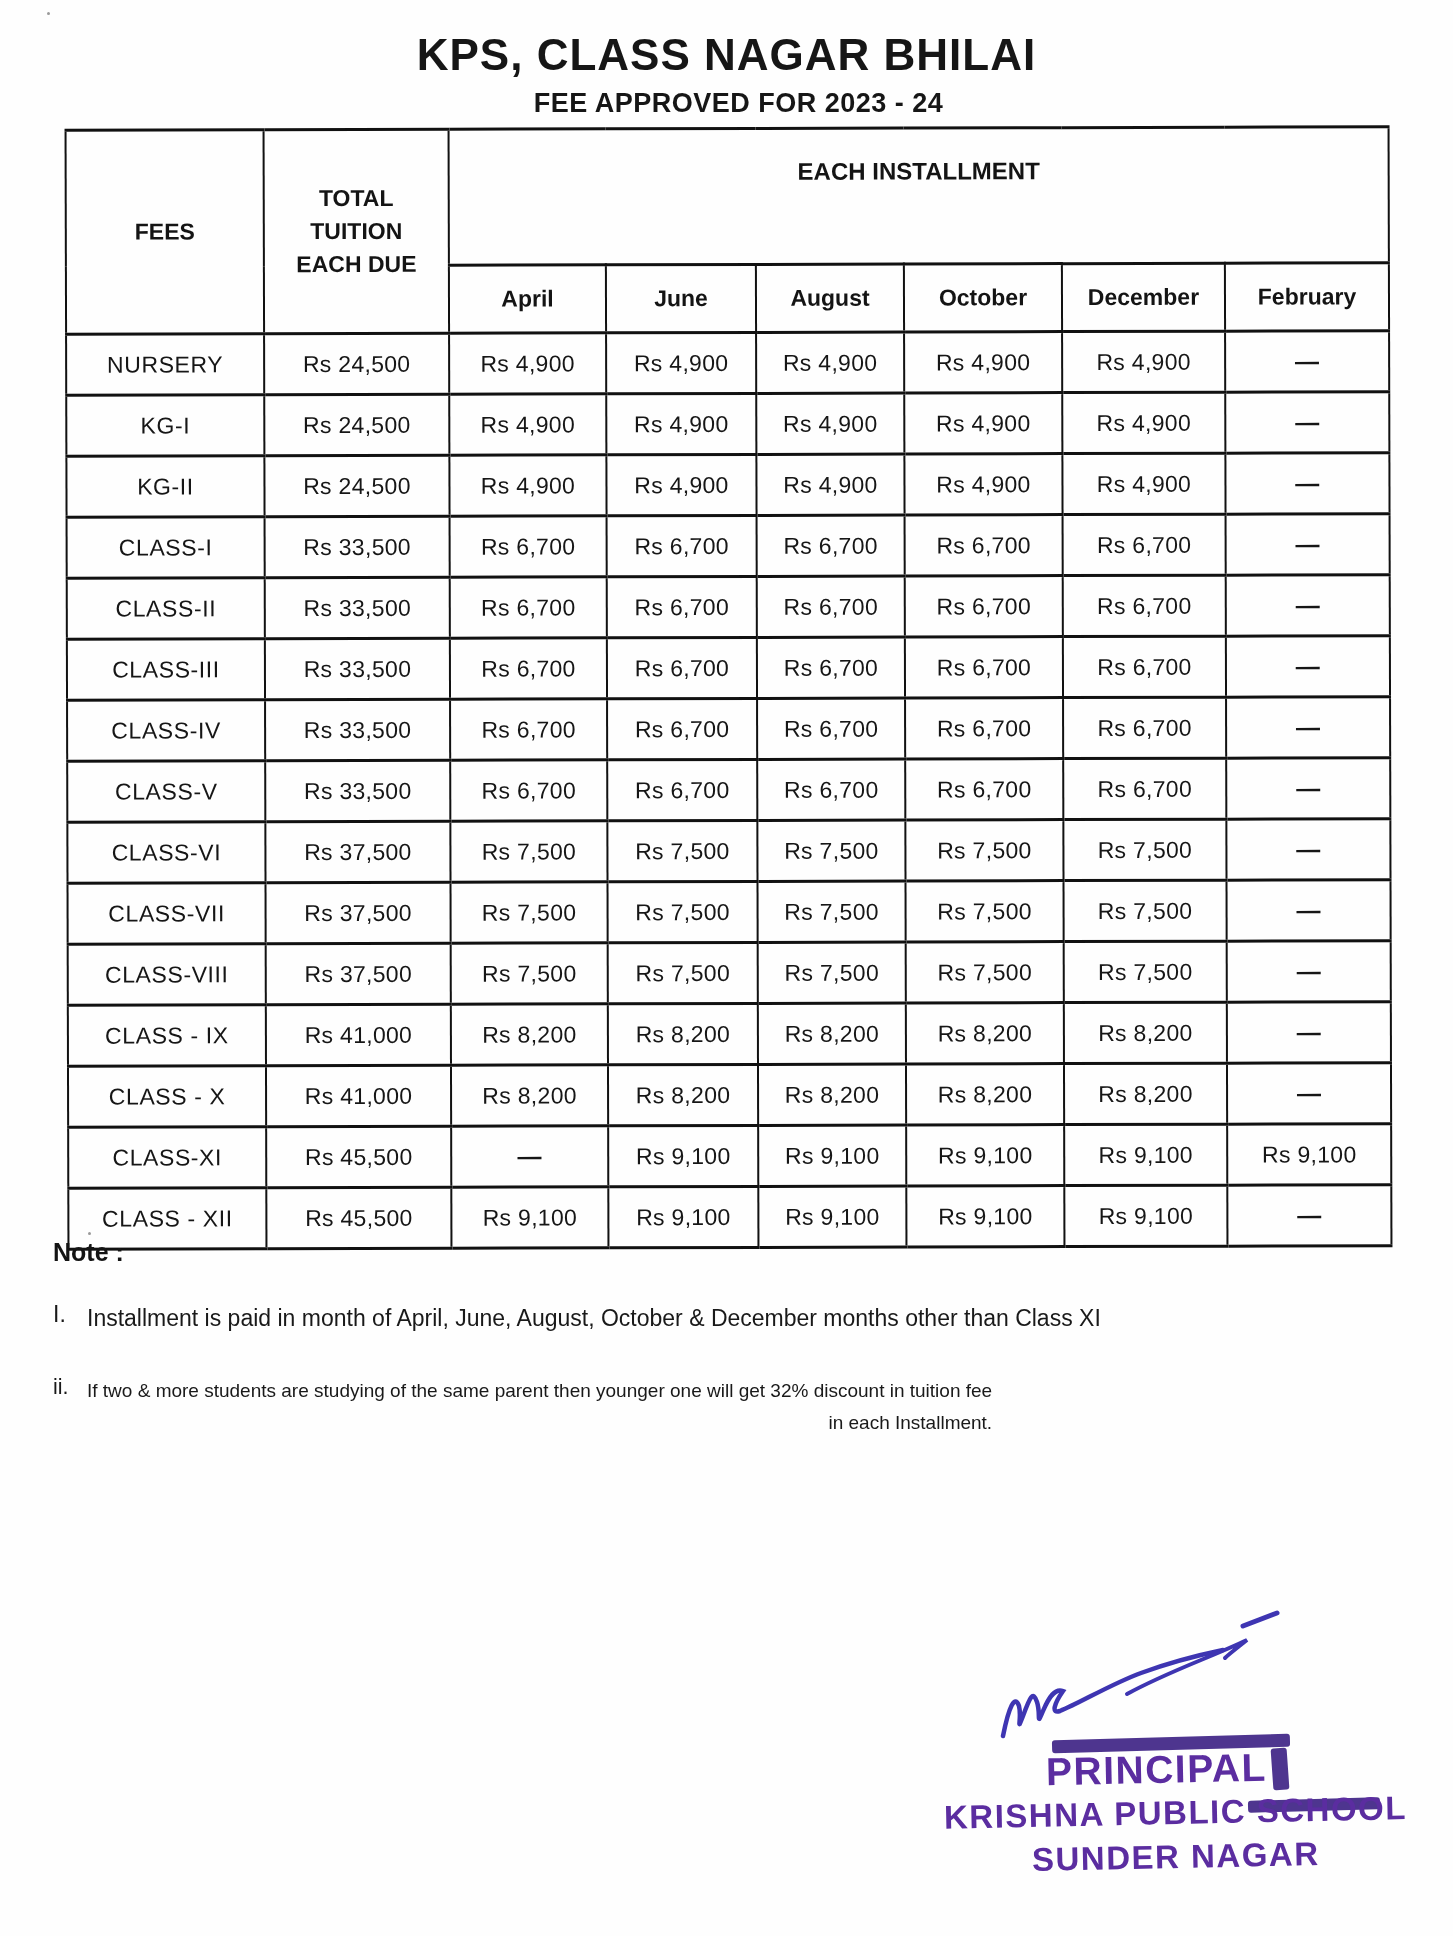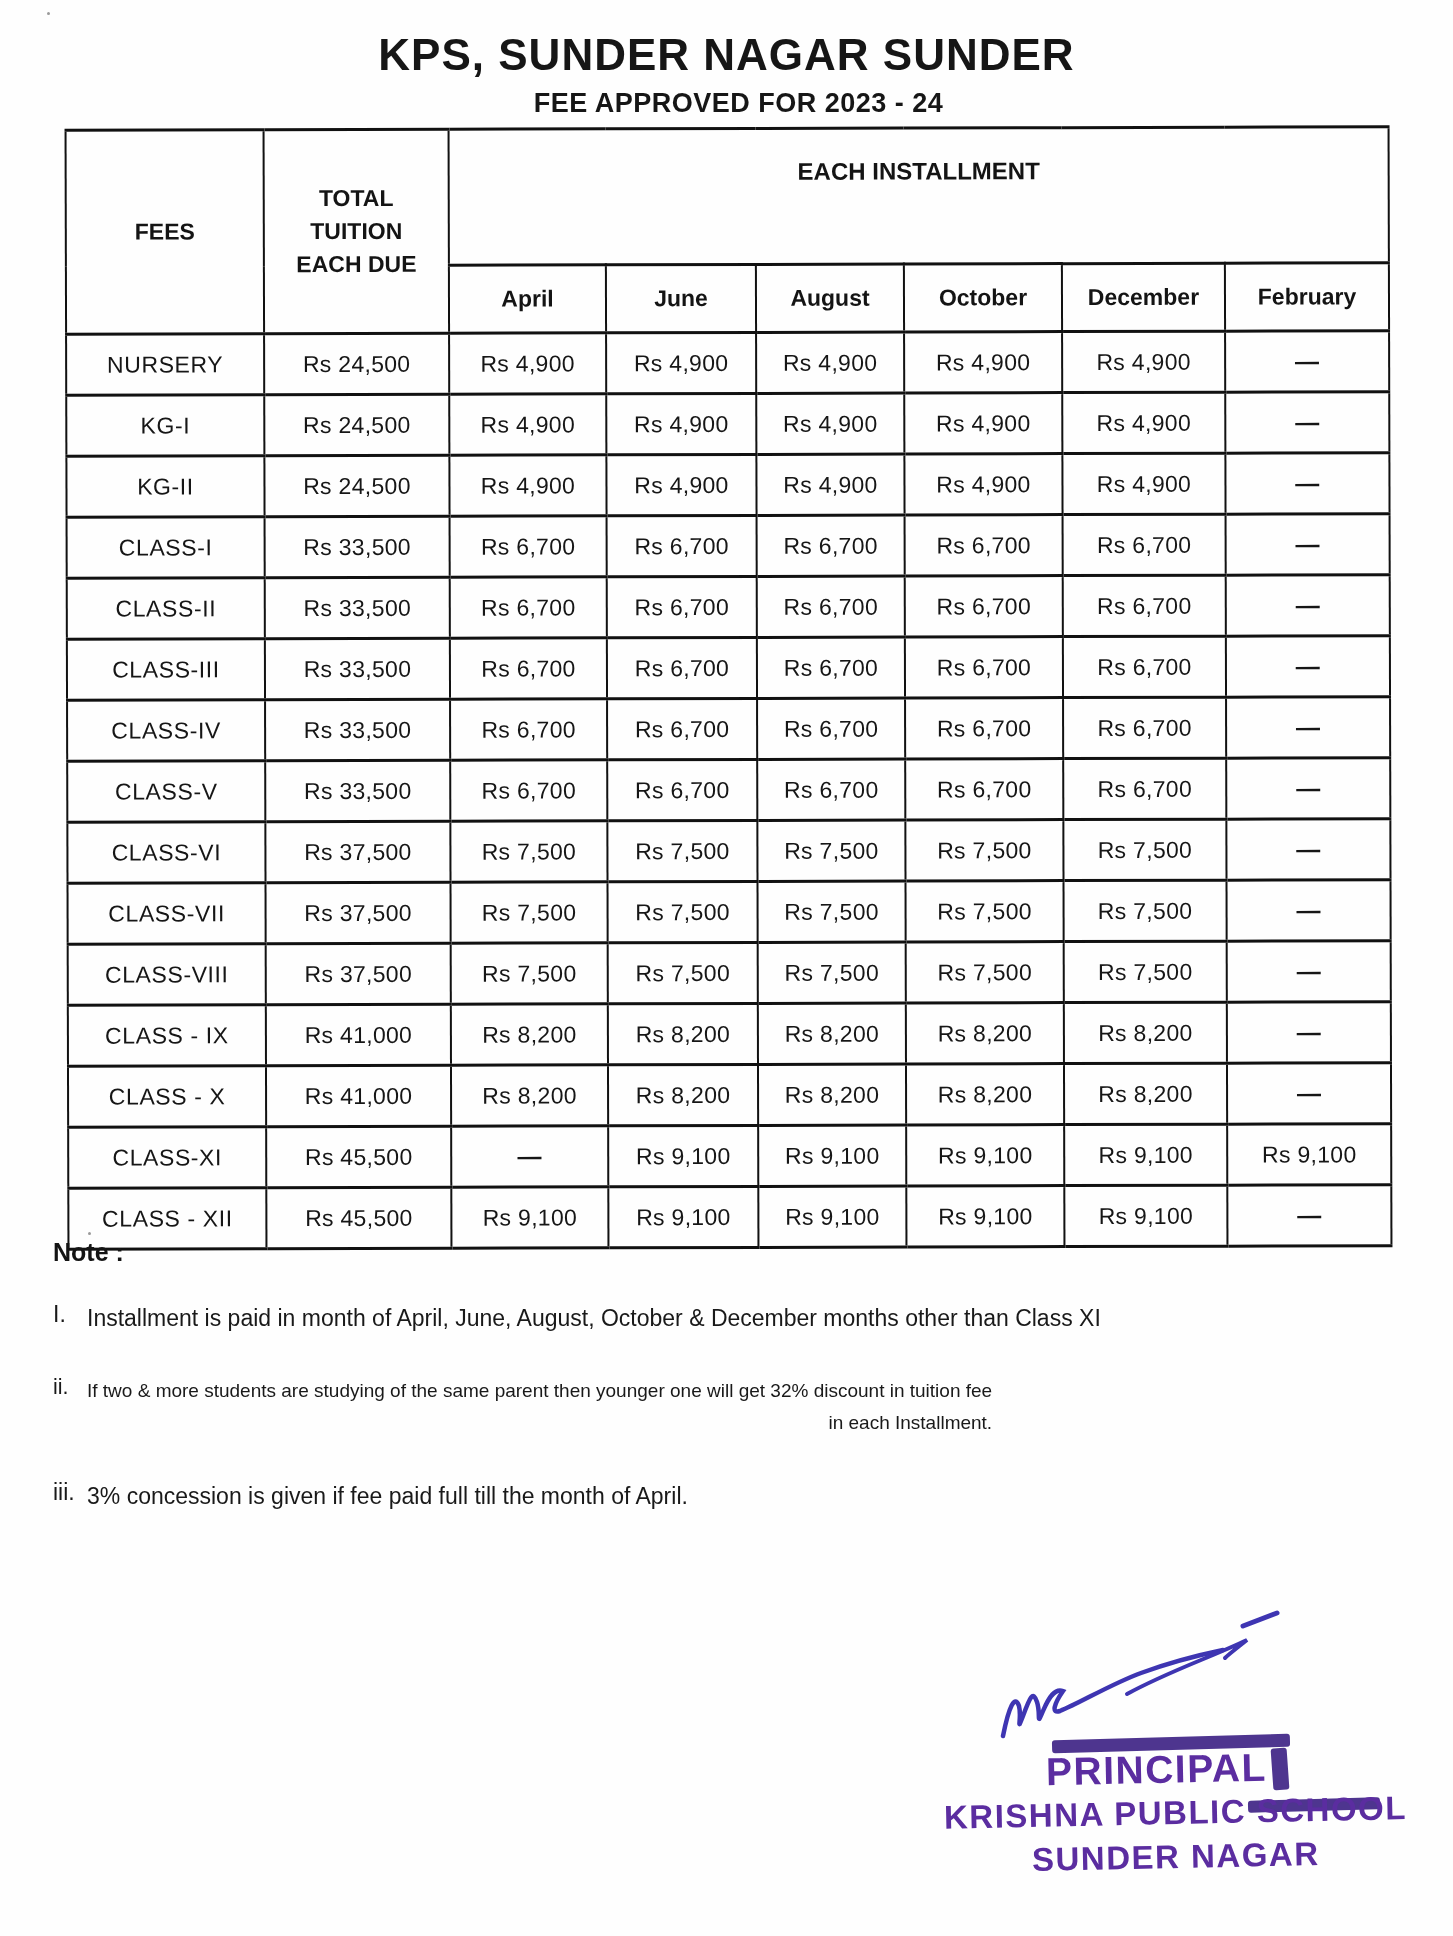--- a/index.html
+++ b/index.html
@@ -100,21 +100,21 @@
   .stamp-line-1 { left: 1046px; top: 1748px; font-size: 39px; }
   .stamp-line-2 { left: 944px; top: 1794px; font-size: 33px; }
   .stamp-line-3 { left: 1032px; top: 1838px; font-size: 33px; }
   .speck { position: absolute; background: #9a9a9a; border-radius: 50%; }
 </style>
 </head>
 <body>
 
 <div class="page">
 
-  <div class="title">KPS, SUNDER NAGAR SUNDER</div>
+  <div class="title">KPS, CLASS NAGAR BHILAI</div>
   <div class="subtitle">FEE APPROVED FOR 2023 - 24</div>
 
   <table class="fee-table">
     <colgroup>
       <col style="width:198px">
       <col style="width:185px">
       <col style="width:157px">
       <col style="width:150px">
       <col style="width:148px">
       <col style="width:158px">
@@ -305,26 +305,20 @@
     </div>
 
     <div class="note-item small">
       <div class="note-num">ii.</div>
       <div class="note-lines">
         <div>If two &amp; more students are studying of the same parent then younger one will get 32% discount in tuition fee</div>
         <div>in each Installment.</div>
       </div>
     </div>
 
-    <div class="note-item">
-      <div class="note-num">iii.</div>
-      <div class="note-lines">
-        <div>3% concession is given if fee paid full till the month of April.</div>
-      </div>
-    </div>
   </div>
 
   <div class="stamp-area">
     <svg class="signature-svg" width="320" height="165" viewBox="0 0 320 165" fill="none">
       <path d="M18 138 C24 108 30 96 34 108 C37 120 31 136 38 118 C45 99 48 92 52 104 C56 116 51 130 58 113 C64 99 70 90 78 93 C69 106 66 116 75 113 C95 105 126 86 156 75 C186 64 214 57 238 52" stroke="var(--signature)" stroke-width="4.5" stroke-linecap="round" fill="none"></path>
       <path d="M142 96 C182 74 224 60 262 42 C252 50 244 56 240 60" stroke="var(--signature)" stroke-width="4" stroke-linecap="round" fill="none"></path>
       <path d="M258 28 L292 15" stroke="var(--signature)" stroke-width="5" stroke-linecap="round" fill="none"></path>
     </svg>
     <div class="smear smear-1"></div>
     <div class="smear smear-2"></div>

